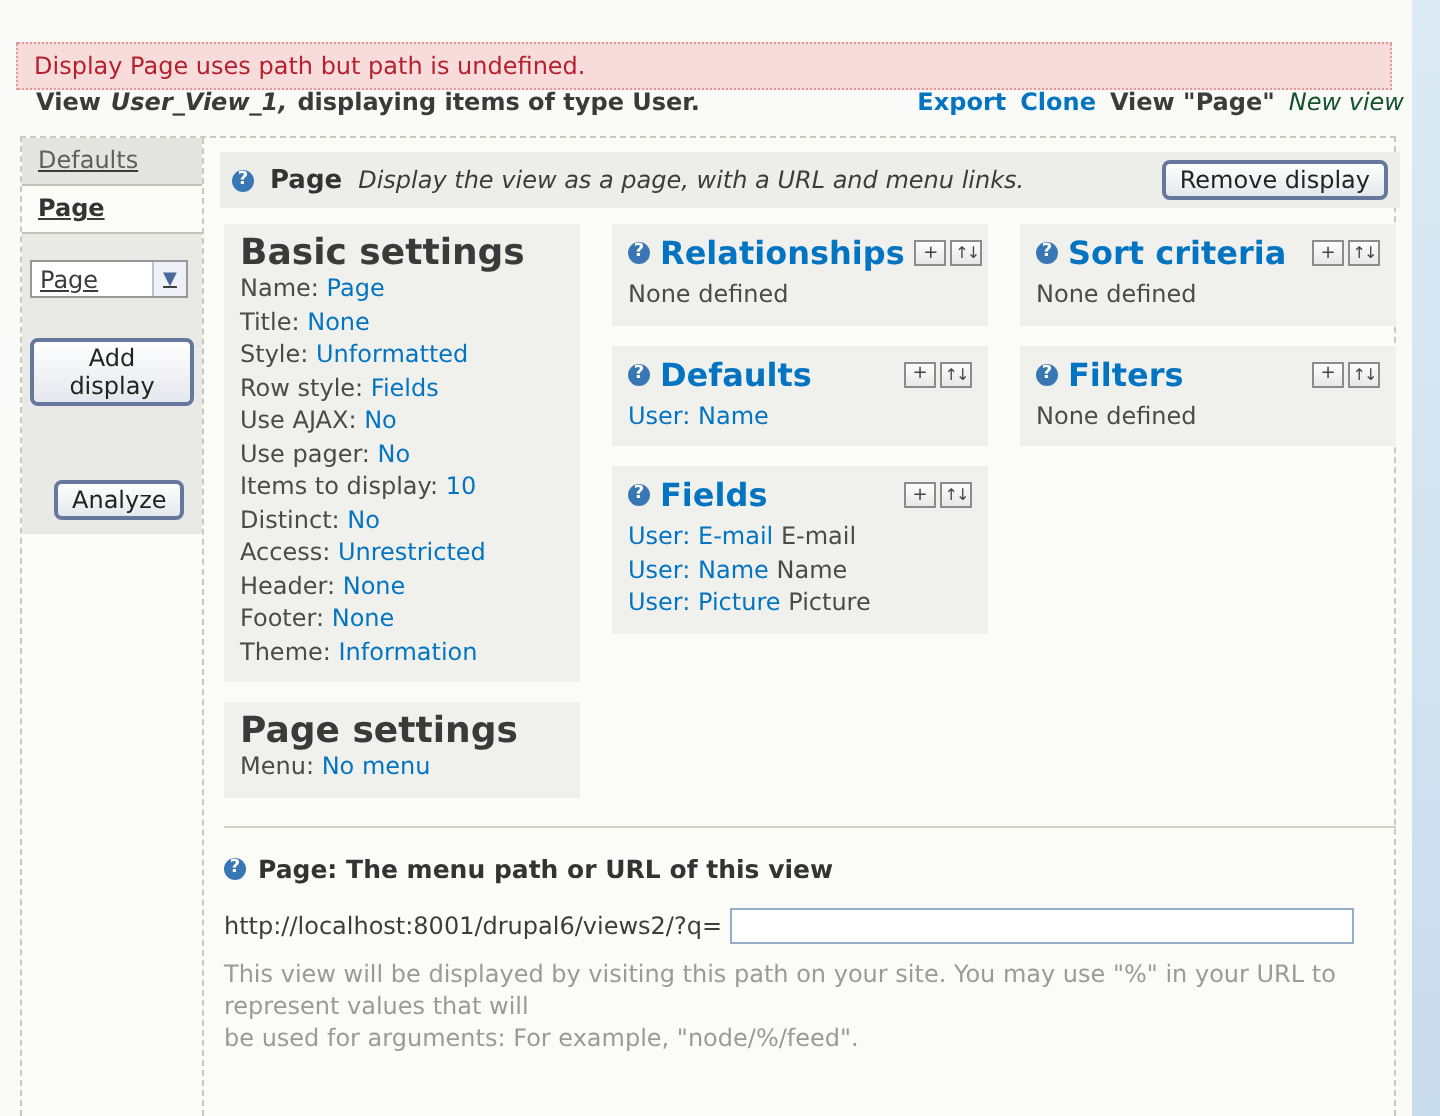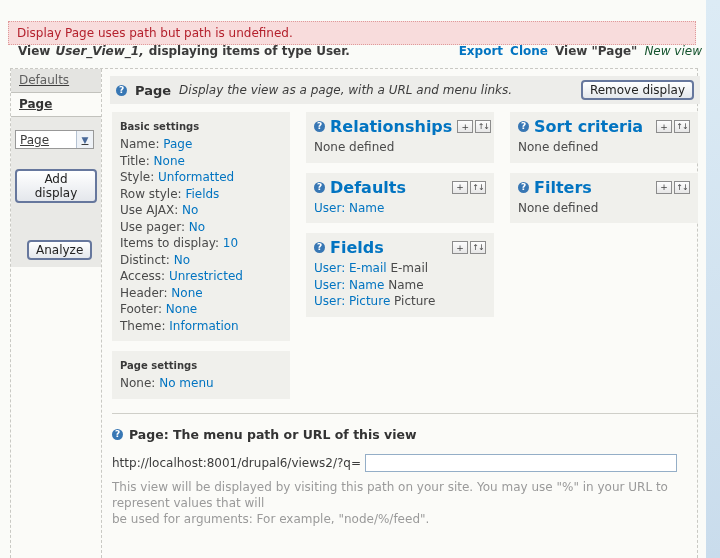--- a/index.html
+++ b/index.html
@@ -71,21 +71,21 @@
   .vbox { background:#f0f0ec; padding:5px 8px 7px 8px; margin-bottom:10px; }
   .vbox-header { display:flex; align-items:center; gap:5px; margin-bottom:3px; }
   .vbox-title { color:#0274c1; font-weight:bold; font-size:16px; text-decoration:none; cursor:pointer; }
   .mini-btns { margin-left:auto; display:flex; gap:2px; }
   .mini { width:16px; height:13px; border:1px solid #8c8c8c;
     background:linear-gradient(#fdfdfd,#e7e7e7); color:#444; font-size:9px;
     display:inline-flex; align-items:center; justify-content:center; padding:0; cursor:pointer;
     font-family:inherit; }
   .mini.swap { font-size:8px; letter-spacing:-1px; }
 
-  .settings-title { font-weight:bold; color:#3a3a3a; font-size:10px; line-height:19px; }
+  .settings-title { font-weight:bold; color:#3a3a3a; font-size:18px; line-height:19px; }
   .setting-row { line-height:16.5px; color:#4a4a4a; }
   a.val { color:#0274c1; text-decoration:none; cursor:pointer; }
   .hl-row { background:#ffffcb; font-weight:bold; color:#222; margin:0 -8px; padding:0 8px; }
   .hl-row a.val { font-weight:bold; }
   .item-row { line-height:16.5px; }
   .item-suffix { color:#4a4a4a; }
   .plain { color:#4a4a4a; line-height:16.5px; }
 
   .divider { border-top:1px solid #cfcfc9; margin:4px 2px 0 2px; }
   .path-form { padding:13px 2px 0 2px; }
@@ -158,21 +158,21 @@
           <div class="setting-row"><span>Use pager:</span> <a class="val">No</a></div>
           <div class="setting-row"><span>Items to display:</span> <a class="val">10</a></div>
           <div class="setting-row"><span>Distinct:</span> <a class="val">No</a></div>
           <div class="setting-row"><span>Access:</span> <a class="val">Unrestricted</a></div>
           <div class="setting-row"><span>Header:</span> <a class="val">None</a></div>
           <div class="setting-row"><span>Footer:</span> <a class="val">None</a></div>
           <div class="setting-row"><span>Theme:</span> <a class="val">Information</a></div>
         </div>
         <div class="vbox dots2">
           <div class="settings-title">Page settings</div>
-          <div class="setting-row"><span>None:</span> <a class="val">No menu</a></div>
+          <div class="setting-row"><span>Menu:</span> <a class="val">No menu</a></div>
         </div>
       </div>
 
       <div class="col2">
         <div class="vbox dots2">
           <div class="vbox-header">
             <span class="help">?</span>
             <a class="vbox-title">Relationships</a>
             <span class="mini-btns">
               <button class="mini">+</button>

